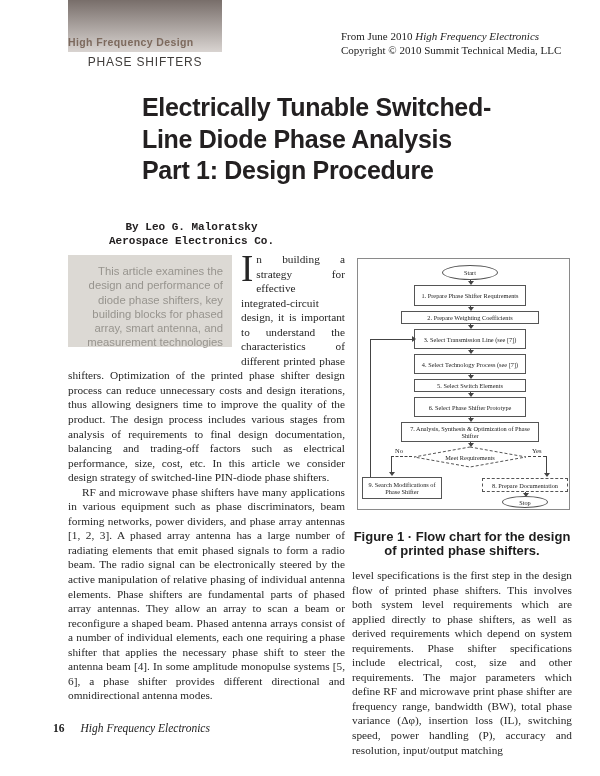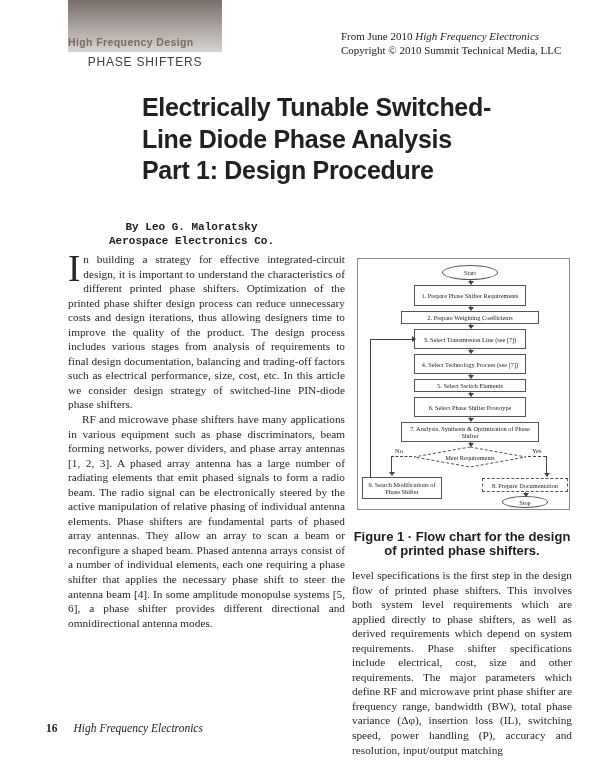--- a/index.html
+++ b/index.html
@@ -38,21 +38,21 @@
   .dropcap { float:left; font-size:37px; line-height:30px; padding-top:2px; margin-right:3px; }
 
   .col-right { position:absolute; left:352px; top:258px; width:220px; }
   .fig-frame { position:relative; margin-left:5px; width:211px; height:250px;
                border:1px solid #8a8a8a; background:#fff; }
   .caption { margin:20px 0 0 0; font-family:"Liberation Sans", sans-serif; font-weight:bold;
              font-size:13px; line-height:13.5px; color:#1d1d1d;text-align:center; }
   .para-right { margin:11px 0 0 0; font-size:11.3px; line-height:14.55px; text-align:justify; }
 
   
-  .footer { position:absolute; left:46px; top:722px; font-size:11.5px; color:#222; }
+  .footer { position:absolute; left:53px; top:722px; font-size:11.5px; color:#222; }
   .footer .pg { font-weight:bold; margin-right:16px; }
   .footer .jr { font-style:italic; }
 
   
   .fc-node { position:absolute; box-sizing:border-box; border:1px solid #555; background:#fff;
              font-size:6.3px; line-height:7px; color:#222;
              display:flex; align-items:center; justify-content:center;
              text-align:center; padding:1px 2px; }
   .fc-ellipse { border-radius:50%; }
   .fc-dashed { border-style:dashed; }
@@ -117,20 +117,23 @@
     <div>Electrically Tunable Switched-</div>
     <div>Line Diode Phase Analysis</div>
     <div>Part 1: Design Procedure</div>
   </h1>
   <div class="byline">
     <div>By Leo G. Maloratsky</div>
     <div>Aerospace Electronics Co.</div>
   </div>
 
   <div class="col-left">
+    <div class="abstract">
+      <span>This article examines the design and performance of diode phase shifters, key building blocks for phased array, smart antenna, and measurement technologies</span>
+    </div>
     <p class="para"><span class="dropcap">I</span><span>n building a strategy for effective integrated-circuit design, it is important to understand the characteristics of different printed phase shifters. Optimization of the printed phase shifter design process can reduce unnecessary costs and design iterations, thus allowing designers time to improve the quality of the product. The design process includes various stages from analysis of requirements to final design documentation, balancing and trading-off factors such as electrical performance, size, cost, etc. In this article we consider design strategy of switched-line PIN-diode phase shifters.</span></p>
     <p class="para indent">RF and microwave phase shifters have many applications in various equipment such as phase discriminators, beam forming networks, power dividers, and phase array antennas [1, 2, 3]. A phased array antenna has a large number of radiating elements that emit phased signals to form a radio beam. The radio signal can be electronically steered by the active manipulation of relative phasing of individual antenna elements. Phase shifters are fundamental parts of phased array antennas. They allow an array to scan a beam or reconfigure a shaped beam. Phased antenna arrays consist of a number of individual elements, each one requiring a phase shifter that applies the necessary phase shift to steer the antenna beam [4]. In some amplitude monopulse systems [5, 6], a phase shifter provides different directional and omnidirectional antenna modes.</p>
   </div>
 
   <div class="col-right">
     <div class="fig-frame">
       <div class="fc-node fc-ellipse fc-start">Start</div>
       <div class="vc c1"></div>
       <div class="fc-node fc-n1">1. Prepare Phase Shifter Requirements</div>
       <div class="vc c2"></div>

